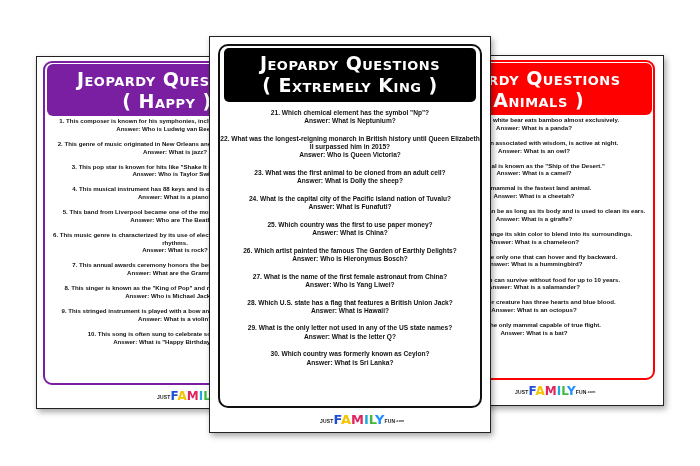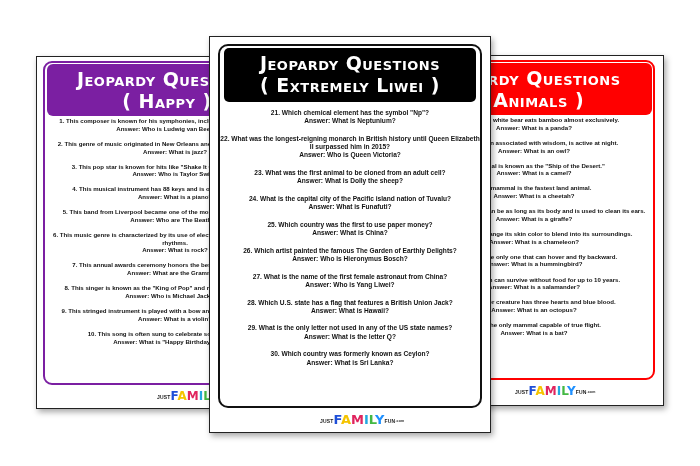--- a/index.html
+++ b/index.html
@@ -159,21 +159,21 @@
         <span class="ans">Answer: What is a bat?</span>
       </div>
     </div>
   <div class="logo"><span class="small">JUST</span><span class="big"><span style="color: rgb(30, 79, 216);">F</span><span style="color: rgb(245, 196, 0);">A</span><span style="color: rgb(224, 36, 94);">M</span><span style="color: rgb(34, 168, 224);">I</span><span style="color: rgb(67, 184, 67);">L</span><span style="color: rgb(30, 144, 255);">Y</span></span><span class="small">FUN</span><span class="small" style="font-size: 3.5px;">.com</span></div>
 </div>
 
 <div class="page" id="center">
   <div class="frame"></div>
   <div class="banner">
     <span class="line">Jeopardy Questions</span>
-    <span class="line">( Extremely Liwei )</span>
+    <span class="line">( Extremely King )</span>
   </div>
   <div class="qlist">
       <div class="q">
         <span class="ques">21. Which chemical element has the symbol "Np"?</span>
         <span class="ans">Answer: What is Neptunium?</span>
       </div>
       <div class="q">
         <span class="ques">22. What was the longest-reigning monarch in British history until Queen Elizabeth II surpassed him in 2015?</span>
         <span class="ans">Answer: Who is Queen Victoria?</span>
       </div>

